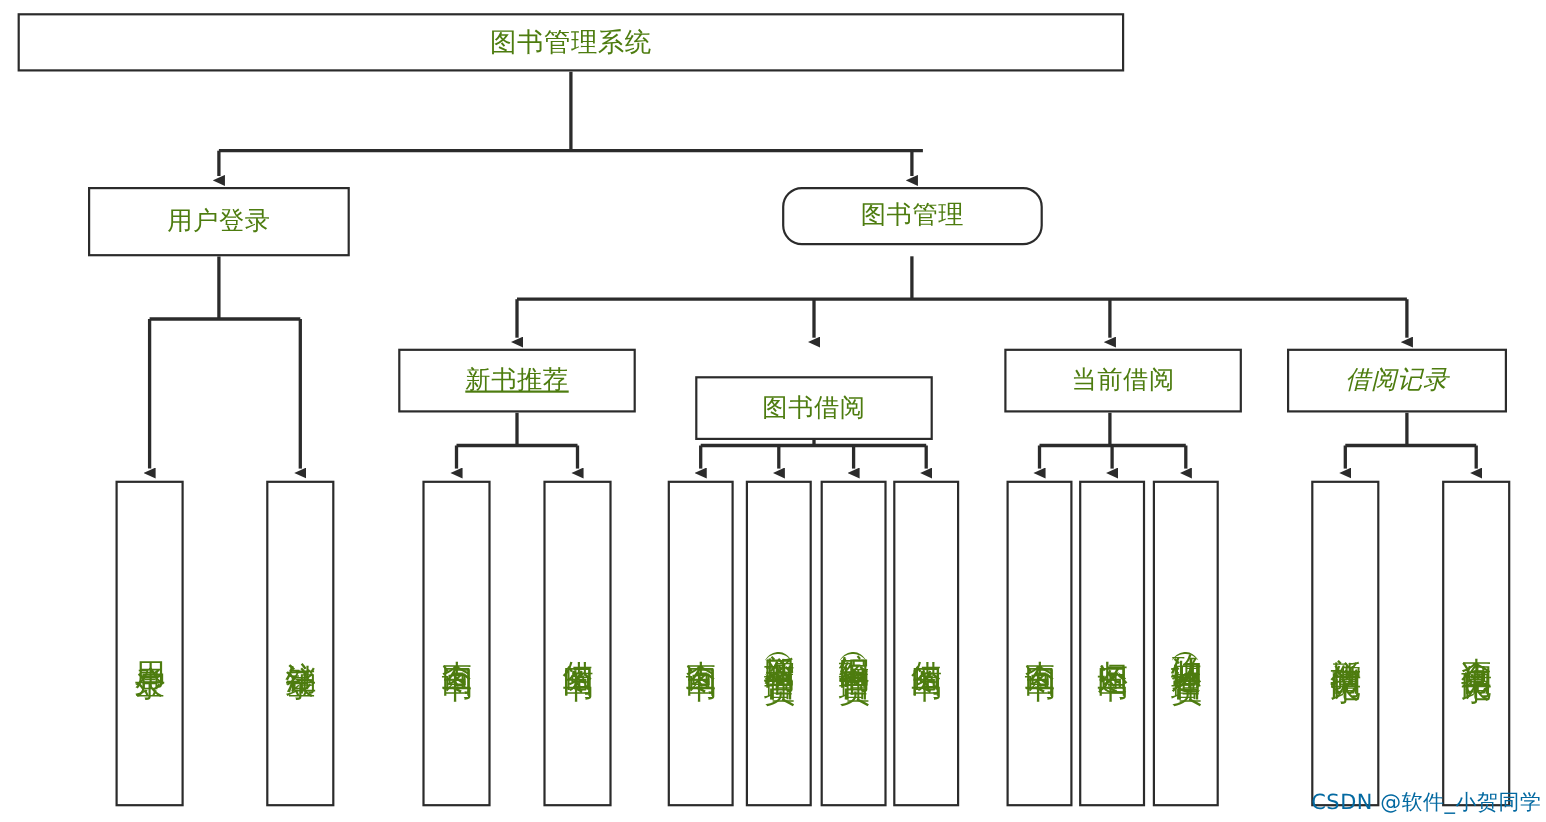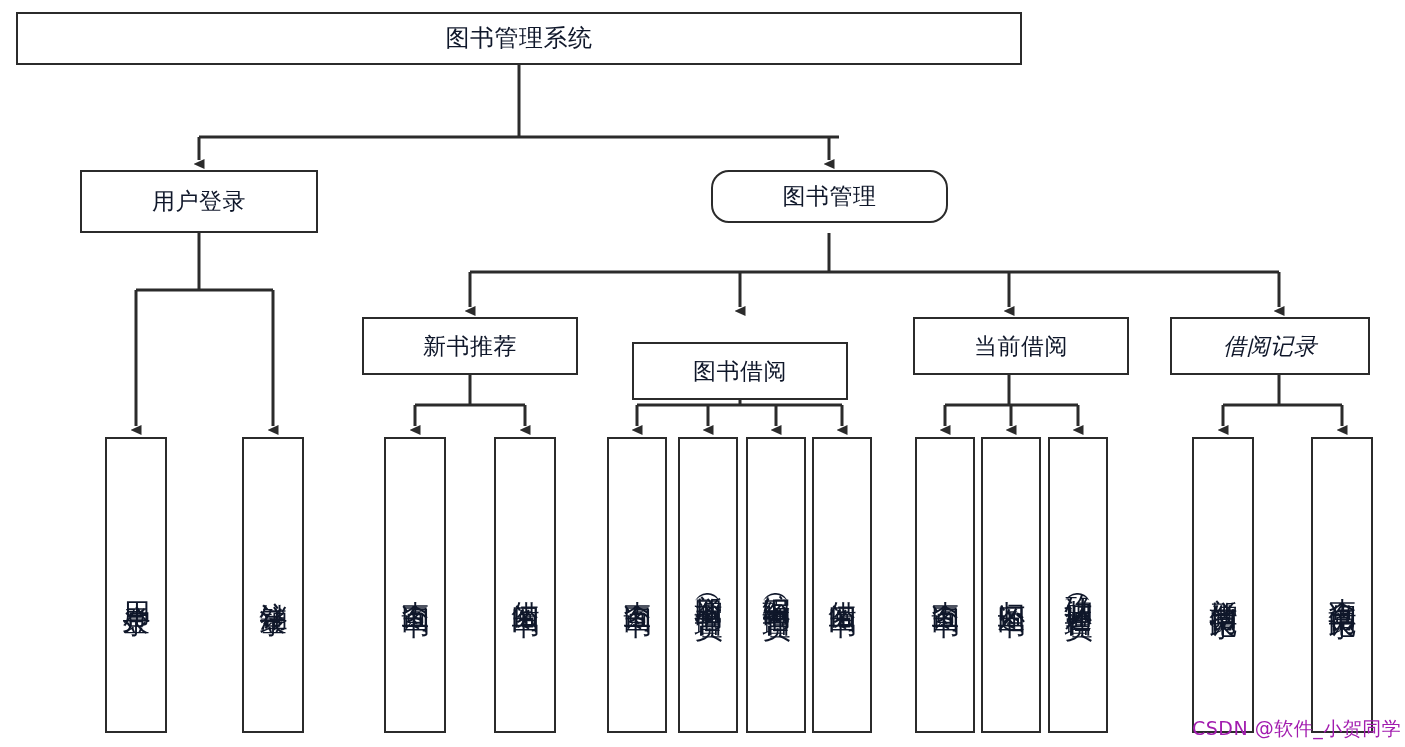--- a/index.html
+++ b/index.html
@@ -26,21 +26,21 @@
     pointer-events: none;
   }
   .node {
     position: absolute;
     box-sizing: border-box;
     background: #ffffff;
     border: 2px solid #2b2b2b;
     display: flex;
     align-items: center;
     justify-content: center;
-    color: #0f172a;
+    color: #4d7c0f;
   }
   .node .label {
     display: block;
     text-align: center;
     line-height: 1.05;
     white-space: nowrap;
   }
   
   .node.horiz .label {
     font-size: 23px;
@@ -57,21 +57,21 @@
   .node.vert .label {
     writing-mode: vertical-rl;
     text-orientation: upright;
     font-size: 28px;
     line-height: 1.0;
     letter-spacing: 3px;
   }
   .watermark {
     position: absolute;
     font-size: 19px;
-    color: #a21caf;
+    color: #0369a1;
     white-space: nowrap;
     letter-spacing: 0.5px;
   }
 </style>
 </head>
 <body>
 
 <div id="canvas">
 
   <svg class="edges" viewBox="0 0 1405 747">
@@ -128,21 +128,21 @@
     <span class="label">图书管理系统</span>
   </div>
 
   <div class="node horiz" style="left:80px; top:170px; width:238px; height:63px;">
     <span class="label">用户登录</span>
   </div>
   <div class="node horiz" style="left:711px; top:170px; width:237px; height:53px;border-radius:18px;">
     <span class="label">图书管理</span>
   </div>
 
-  <div class="node horiz" style="left:362px; top:317px; width:216px; height:58px;">
+  <div class="node horiz" style="left:362px; top:317px; width:216px; height:58px;text-decoration:underline;">
     <span class="label">新书推荐</span>
   </div>
   <div class="node horiz" style="left:632px; top:317px; width:216px; height:58px;margin-top:25px;">
     <span class="label">图书借阅</span>
   </div>
   <div class="node horiz" style="left:901px; top:317px; width:216px; height:58px;margin-left:12px;">
     <span class="label">当前借阅</span>
   </div>
   <div class="node horiz" style="left:1170px; top:317px; width:200px; height:58px;font-style:italic;">
     <span class="label">借阅记录</span>

